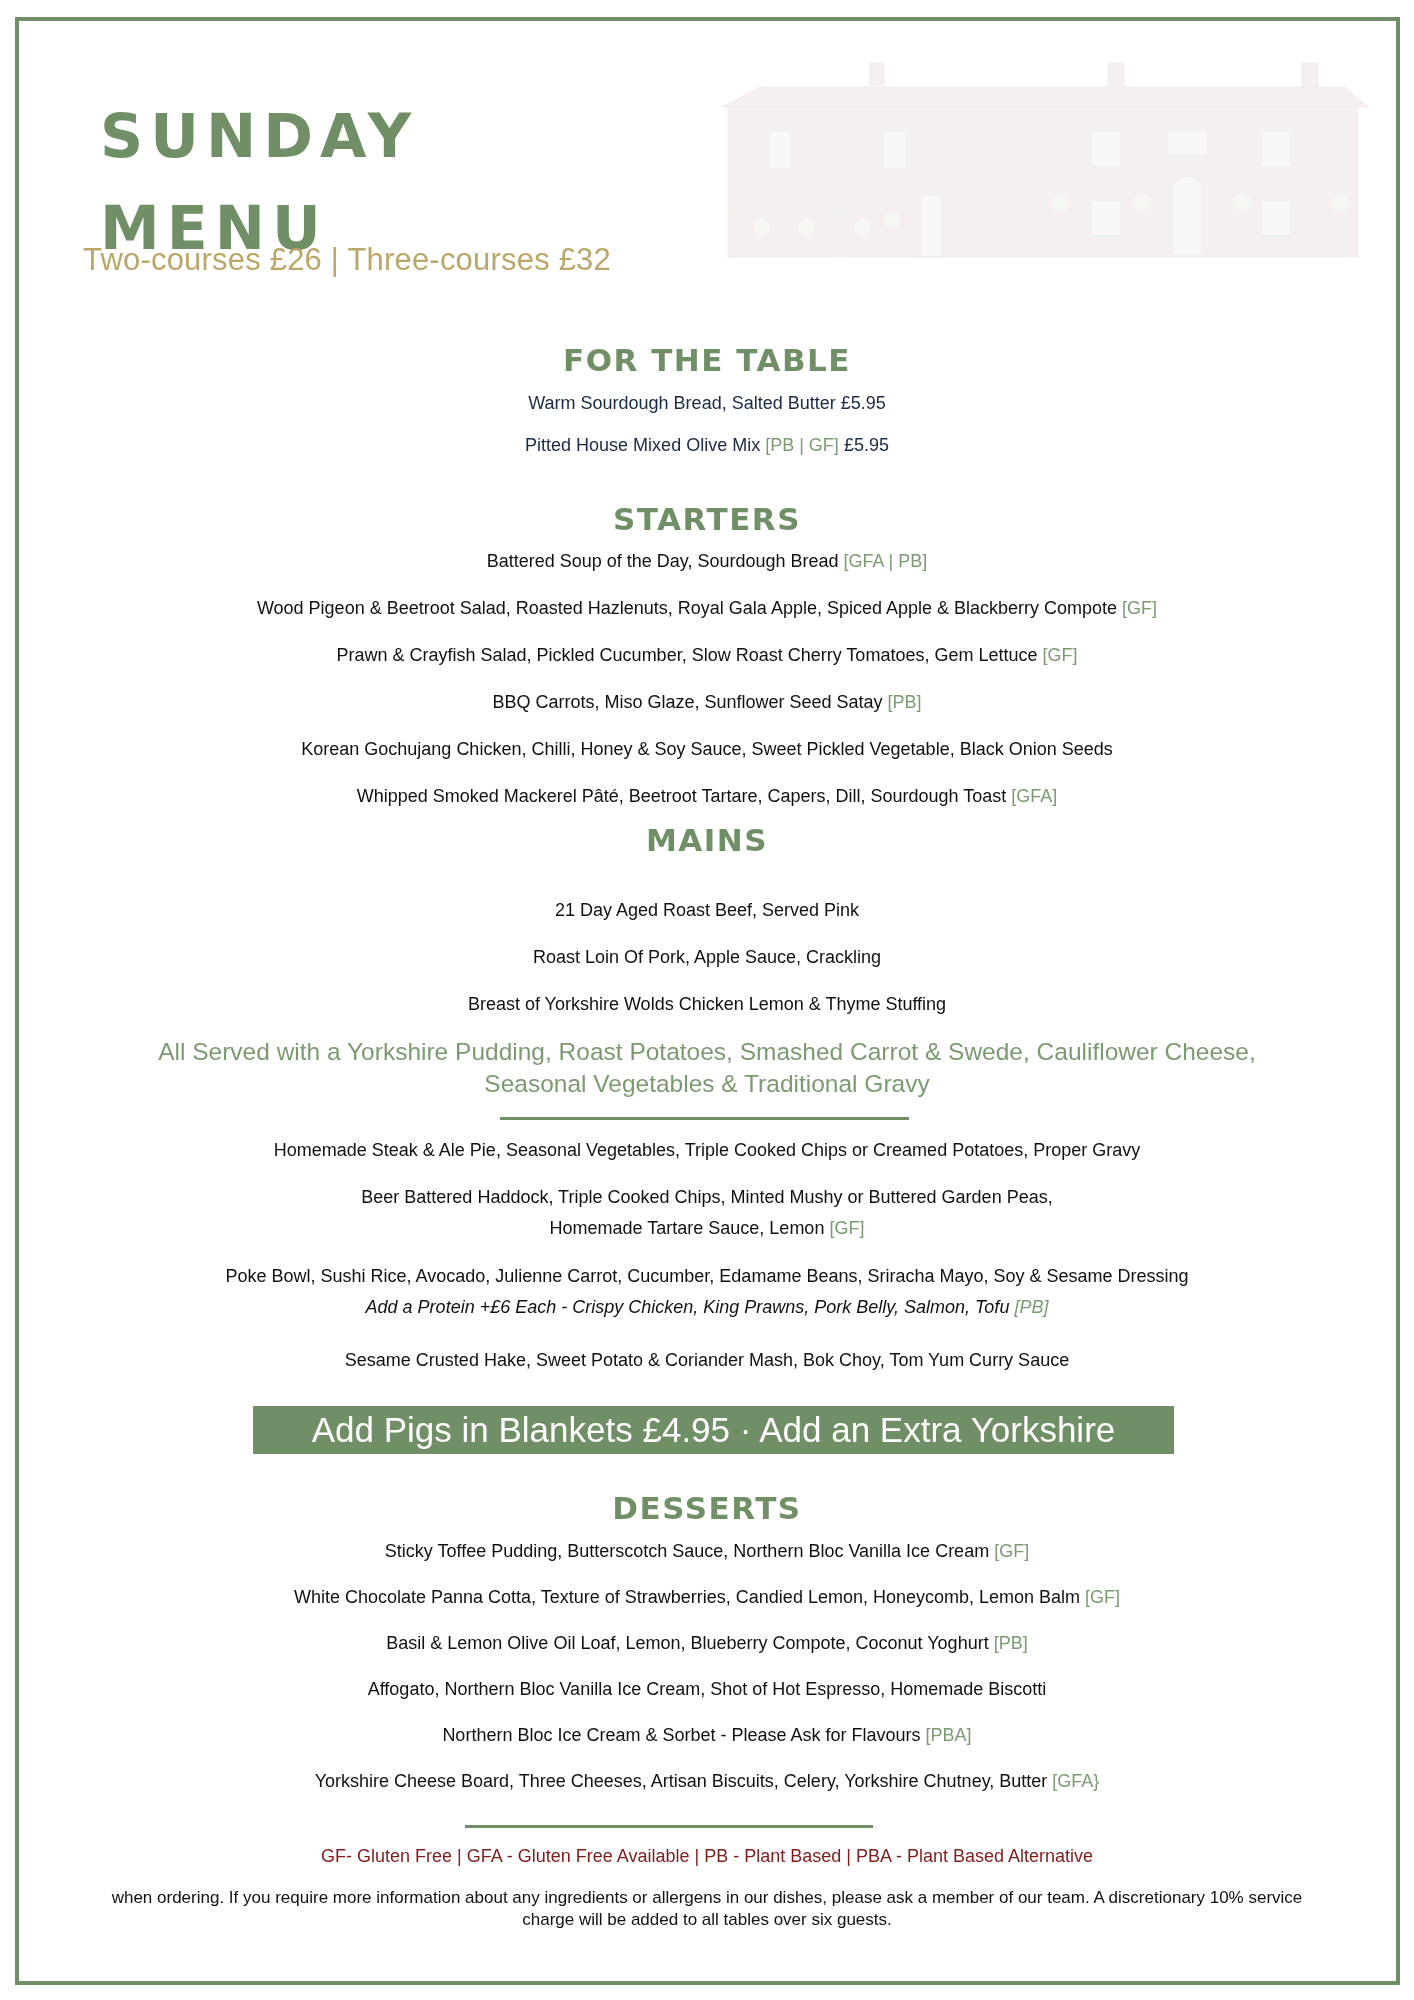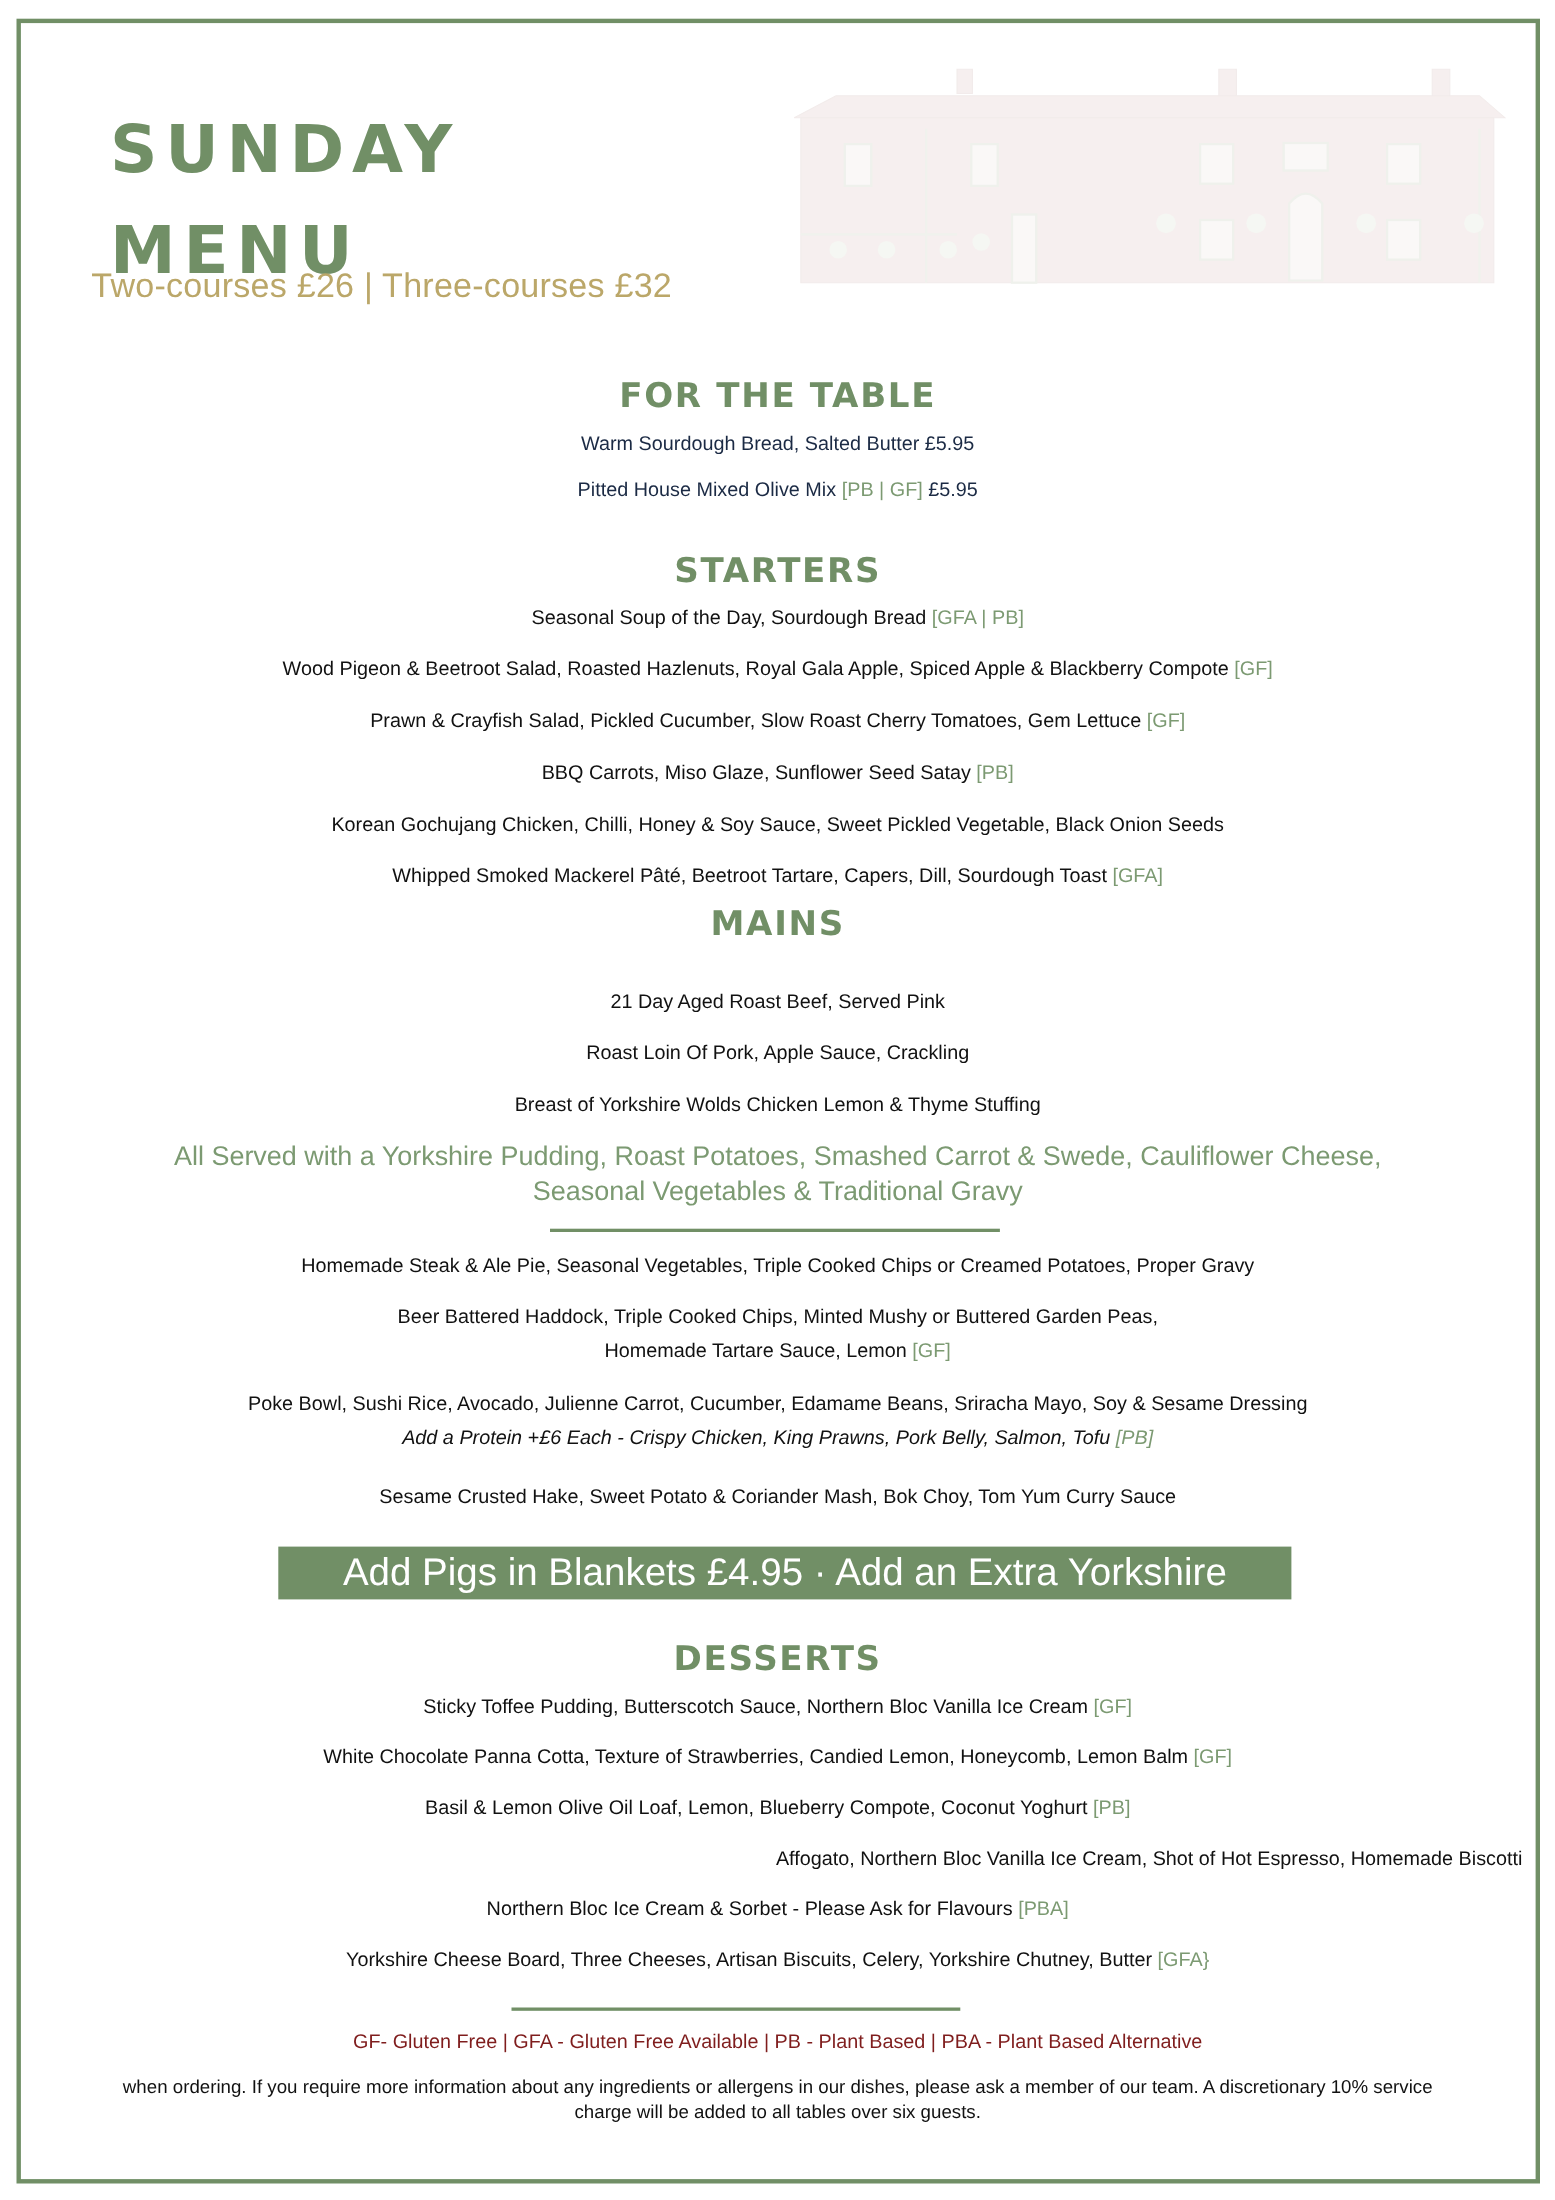--- a/index.html
+++ b/index.html
@@ -83,21 +83,21 @@
   <p class="item navy"><span>Warm Sourdough Bread, Salted Butter £5.95</span></p>
 </div>
 <div class="center" style="top:430px;">
   <p class="item navy"><span>Pitted House Mixed Olive Mix</span> <span class="tag">[PB | GF]</span> <span>£5.95</span></p>
 </div>
 
 <div class="center" style="top:501px;">
   <h2 class="section-head">STARTERS</h2>
 </div>
 <div class="center" style="top:546px;">
-    <p class="item"><span>Seasonal Soup of the Day, Sourdough Bread</span> <span class="tag">[GFA | PB]</span></p>
+    <p class="item"><span>Battered Soup of the Day, Sourdough Bread</span> <span class="tag">[GFA | PB]</span></p>
   </div>
 <div class="center" style="top:593px;">
     <p class="item"><span>Wood Pigeon &amp; Beetroot Salad, Roasted Hazlenuts, Royal Gala Apple, Spiced Apple &amp; Blackberry Compote</span> <span class="tag">[GF]</span></p>
   </div>
 <div class="center" style="top:640px;">
     <p class="item"><span>Prawn &amp; Crayfish Salad, Pickled Cucumber, Slow Roast Cherry Tomatoes, Gem Lettuce</span> <span class="tag">[GF]</span></p>
   </div>
 <div class="center" style="top:687px;">
     <p class="item"><span>BBQ Carrots, Miso Glaze, Sunflower Seed Satay</span> <span class="tag">[PB]</span></p>
   </div>
@@ -148,21 +148,21 @@
 </div>
 <div class="center" style="top:1536px;">
     <p class="item"><span>Sticky Toffee Pudding, Butterscotch Sauce, Northern Bloc Vanilla Ice Cream</span> <span class="tag">[GF]</span></p>
   </div>
 <div class="center" style="top:1582px;">
     <p class="item"><span>White Chocolate Panna Cotta, Texture of Strawberries, Candied Lemon, Honeycomb, Lemon Balm</span> <span class="tag">[GF]</span></p>
   </div>
 <div class="center" style="top:1628px;">
     <p class="item"><span>Basil &amp; Lemon Olive Oil Loaf, Lemon, Blueberry Compote, Coconut Yoghurt</span> <span class="tag">[PB]</span></p>
   </div>
-<div class="center" style="top:1674px;text-align:right;">
+<div class="center" style="top:1674px;">
     <p class="item"><span>Affogato, Northern Bloc Vanilla Ice Cream, Shot of Hot Espresso, Homemade Biscotti</span></p>
   </div>
 <div class="center" style="top:1720px;">
     <p class="item"><span>Northern Bloc Ice Cream &amp; Sorbet - Please Ask for Flavours</span> <span class="tag">[PBA]</span></p>
   </div>
 <div class="center" style="top:1766px;">
     <p class="item"><span>Yorkshire Cheese Board, Three Cheeses, Artisan Biscuits, Celery, Yorkshire Chutney, Butter</span> <span class="tag">[GFA}</span></p>
   </div>
 
 <div class="divider" style="left:465px; top:1825px; width:408px;"></div>

